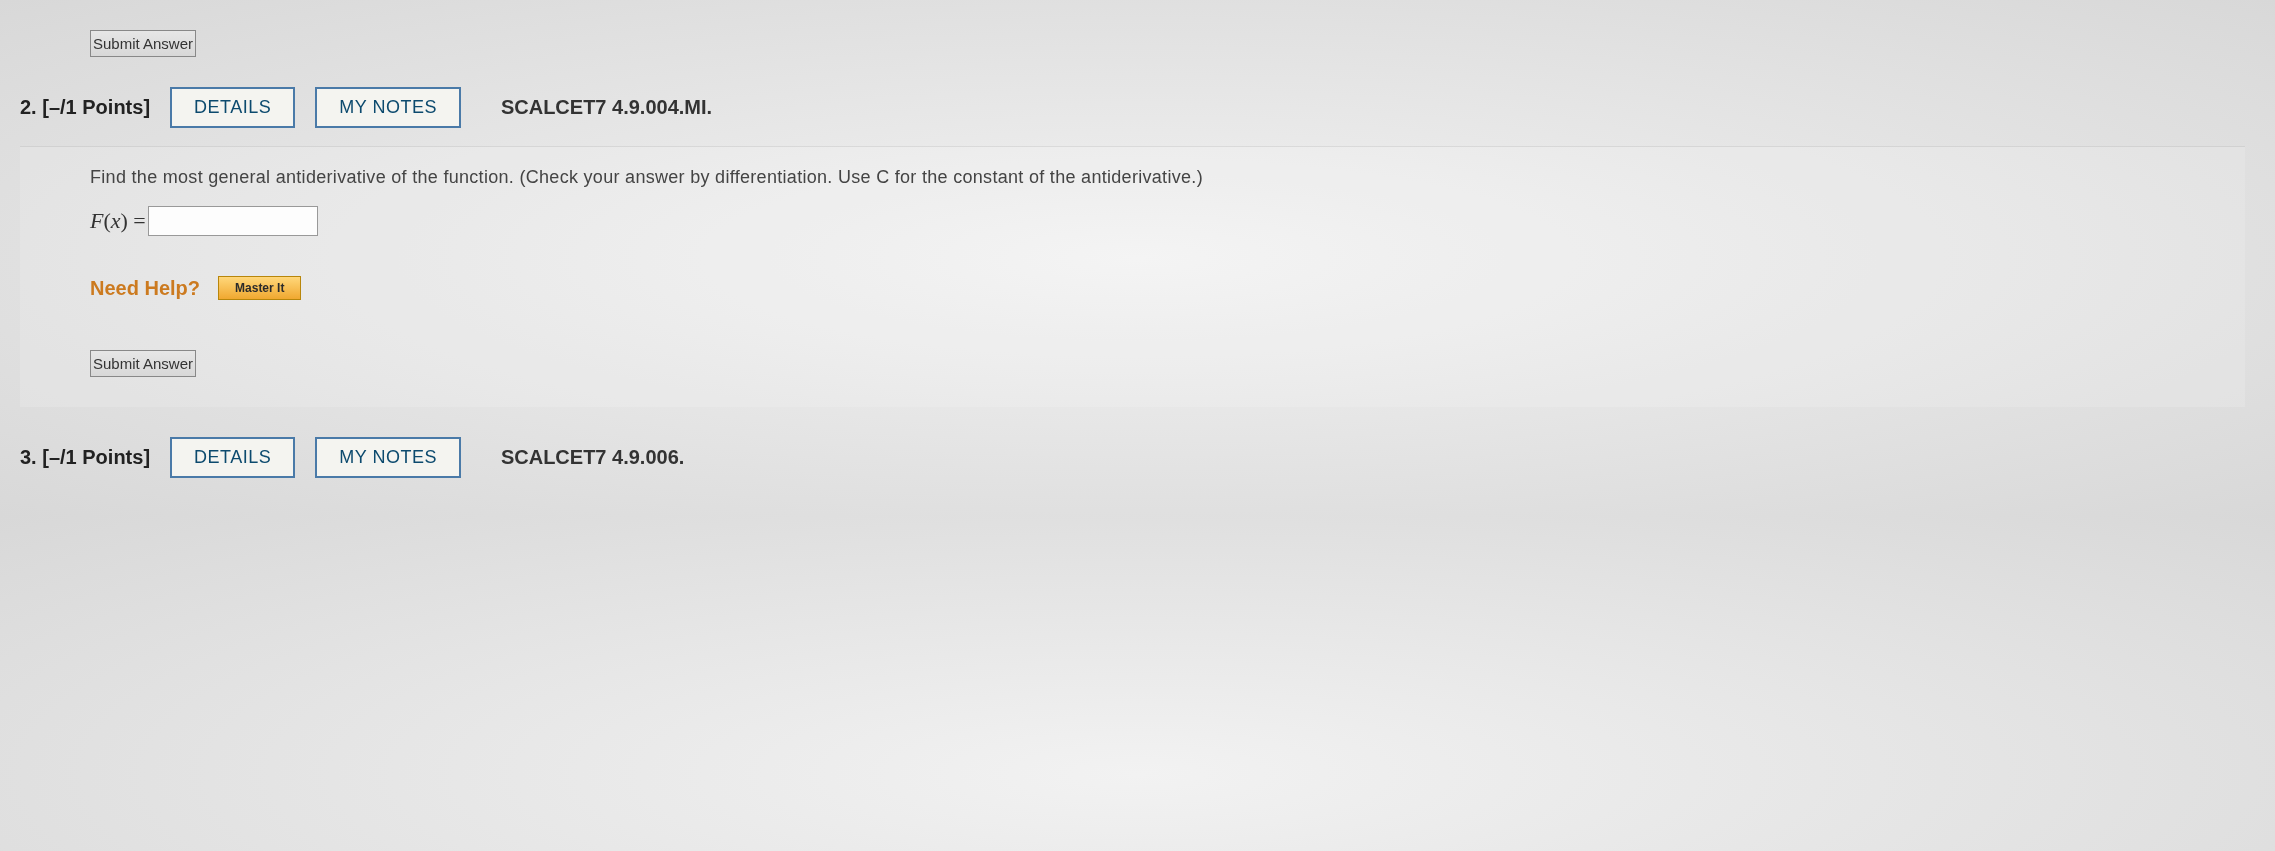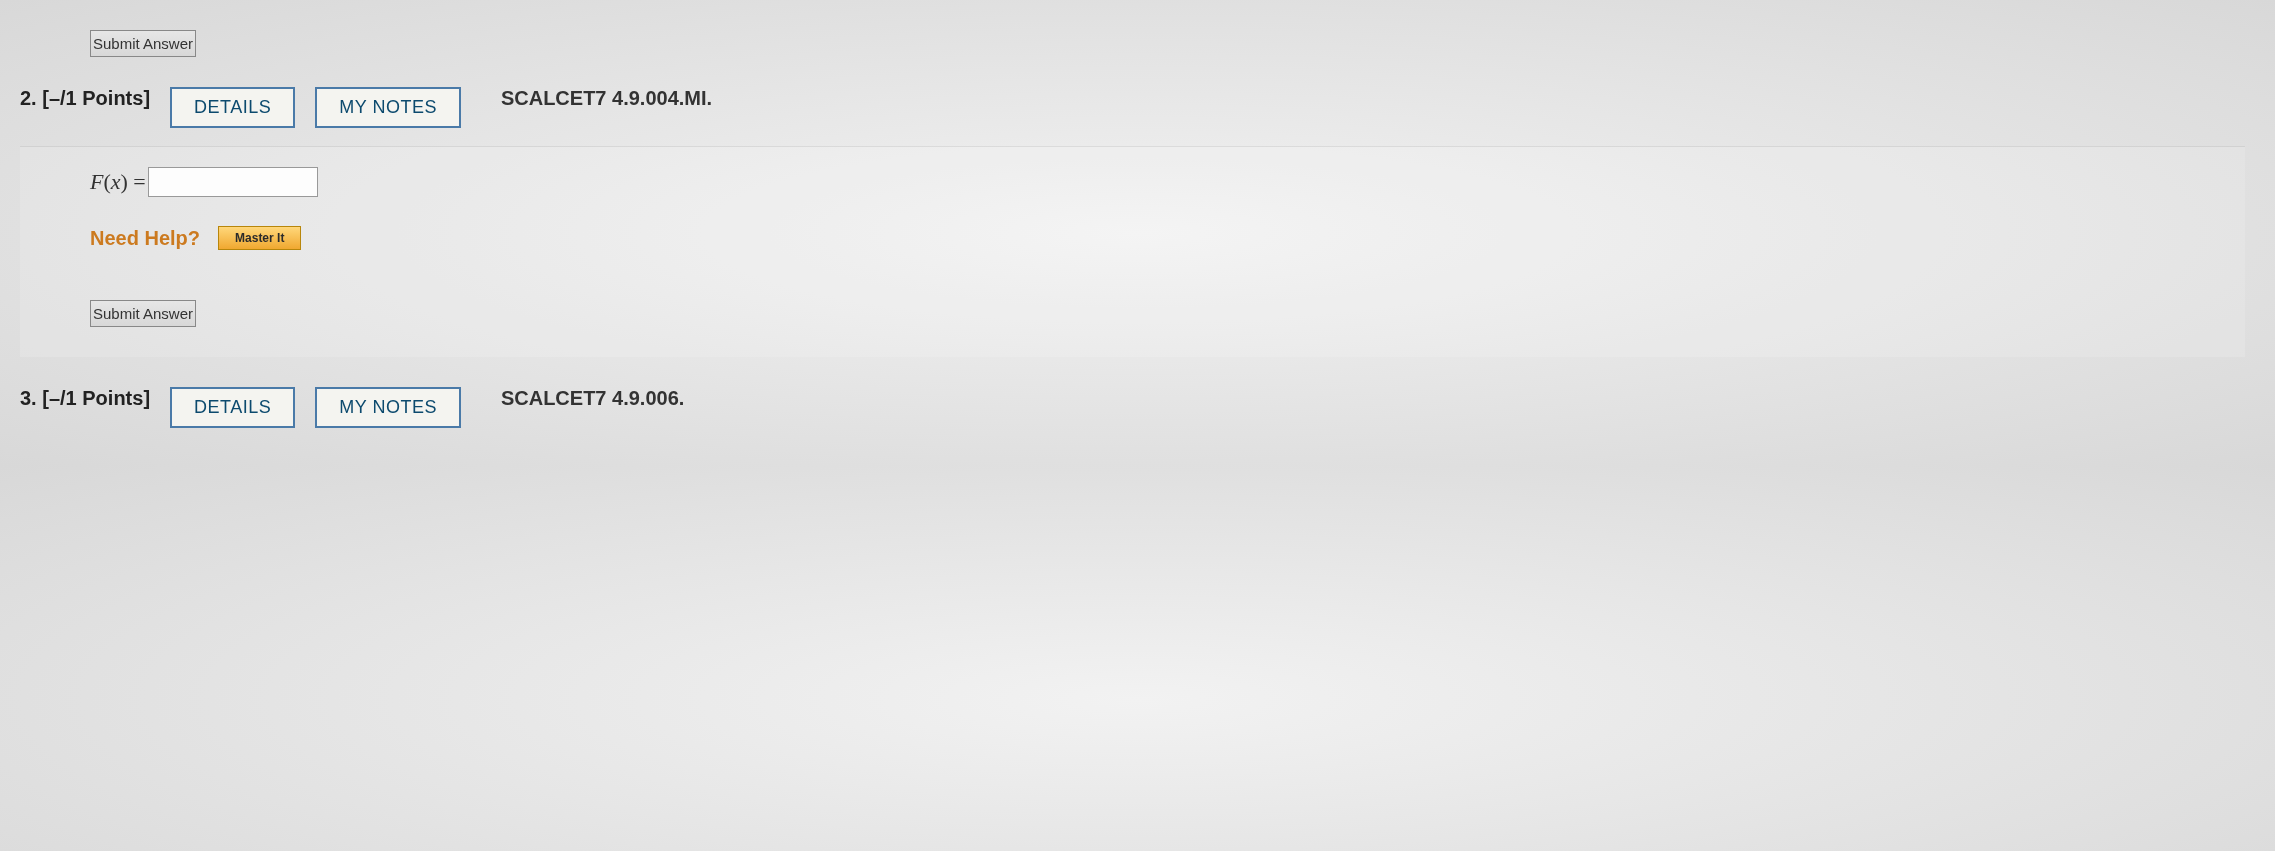--- a/index.html
+++ b/index.html
@@ -18,21 +18,21 @@
     background: linear-gradient(#e6e6e6, #d8d8d8);
     border: 1px solid #888;
     padding: 4px 2px;
     font-size: 15px;
     color: #333;
     cursor: pointer;
     font-family: inherit;
   }
   .q-header {
     display: flex;
-    align-items: flex-start;
+    align-items: center;
     gap: 20px;
     padding: 0 0 10px 0;
     margin-bottom: 8px;
   }
   .q-num-points {
     font-weight: bold;
     font-size: 20px;
     color: #222;
   }
   .hdr-btn {
@@ -67,21 +67,21 @@
     font-style: italic;
     font-size: 22px;
     color: #333;
     margin: 0 0 30px 80px;
   }
   .formula sup { font-size: 13px; font-style: normal; }
   .answer-row {
     display: flex;
     align-items: center;
     gap: 2px;
-    margin-bottom: 29px;
+    margin-bottom: 40px;
   }
   .answer-label {
     font-family: 'Times New Roman', serif;
     font-style: italic;
     font-size: 22px;
   }
   .answer-input {
     height: 30px;
     width: 170px;
     border: 1px solid #999;
@@ -125,20 +125,21 @@
     <span class="q-num-points">
       <span>2.</span>
       <span>[–/1 Points]</span>
     </span>
     <button class="hdr-btn">DETAILS</button>
     <button class="hdr-btn">MY NOTES</button>
     <span class="source-ref">SCALCET7 4.9.004.MI.</span>
   </div>
 
   <div class="q-body">
+    <div class="instruction">Find the most general antiderivative of the function. (Check your answer by differentiation. Use C for the constant of the antiderivative.)</div>
 
 
     <div class="answer-row">
       <span class="answer-label">
         <span>F</span><span style="font-style:normal">(</span><span>x</span><span style="font-style:normal">) =</span>
       </span>
       <input type="text" class="answer-input" value="" style="">
     </div>
 
     <div class="help-row">

